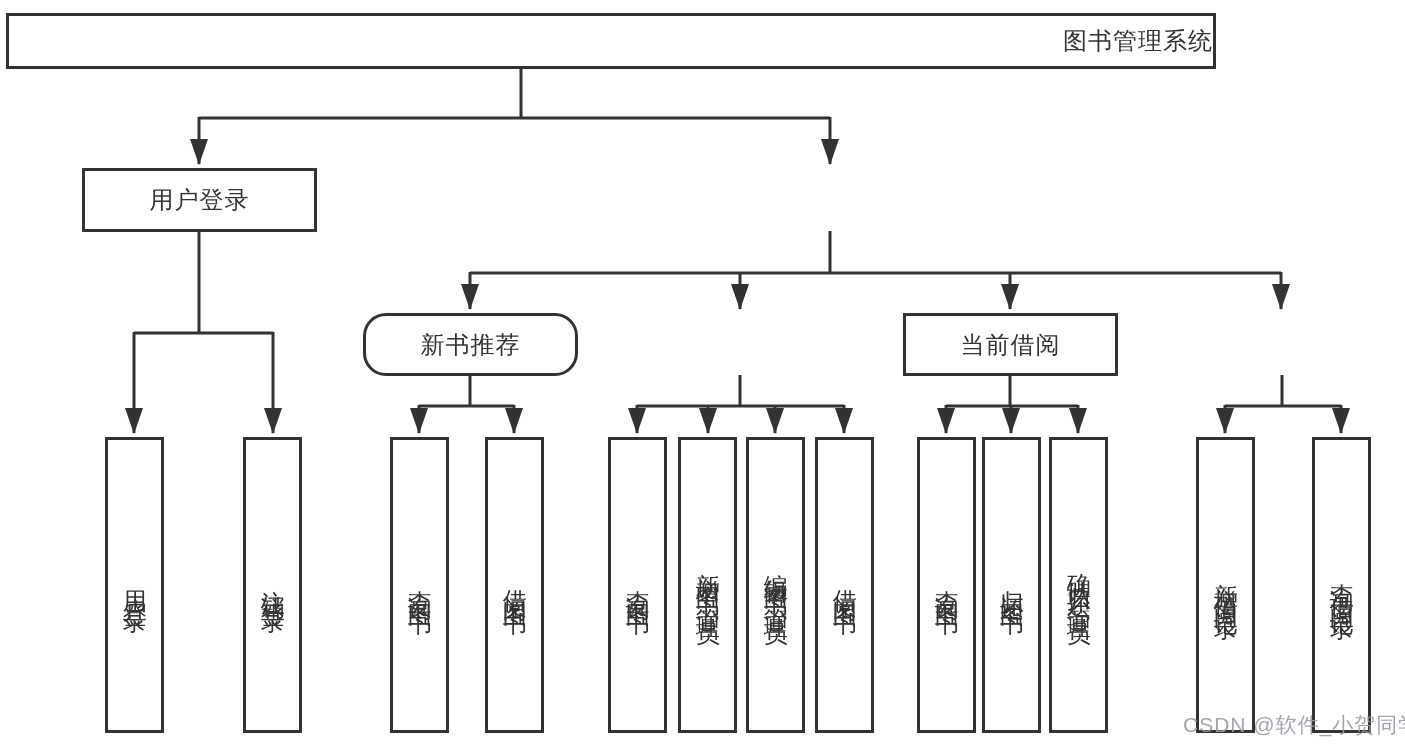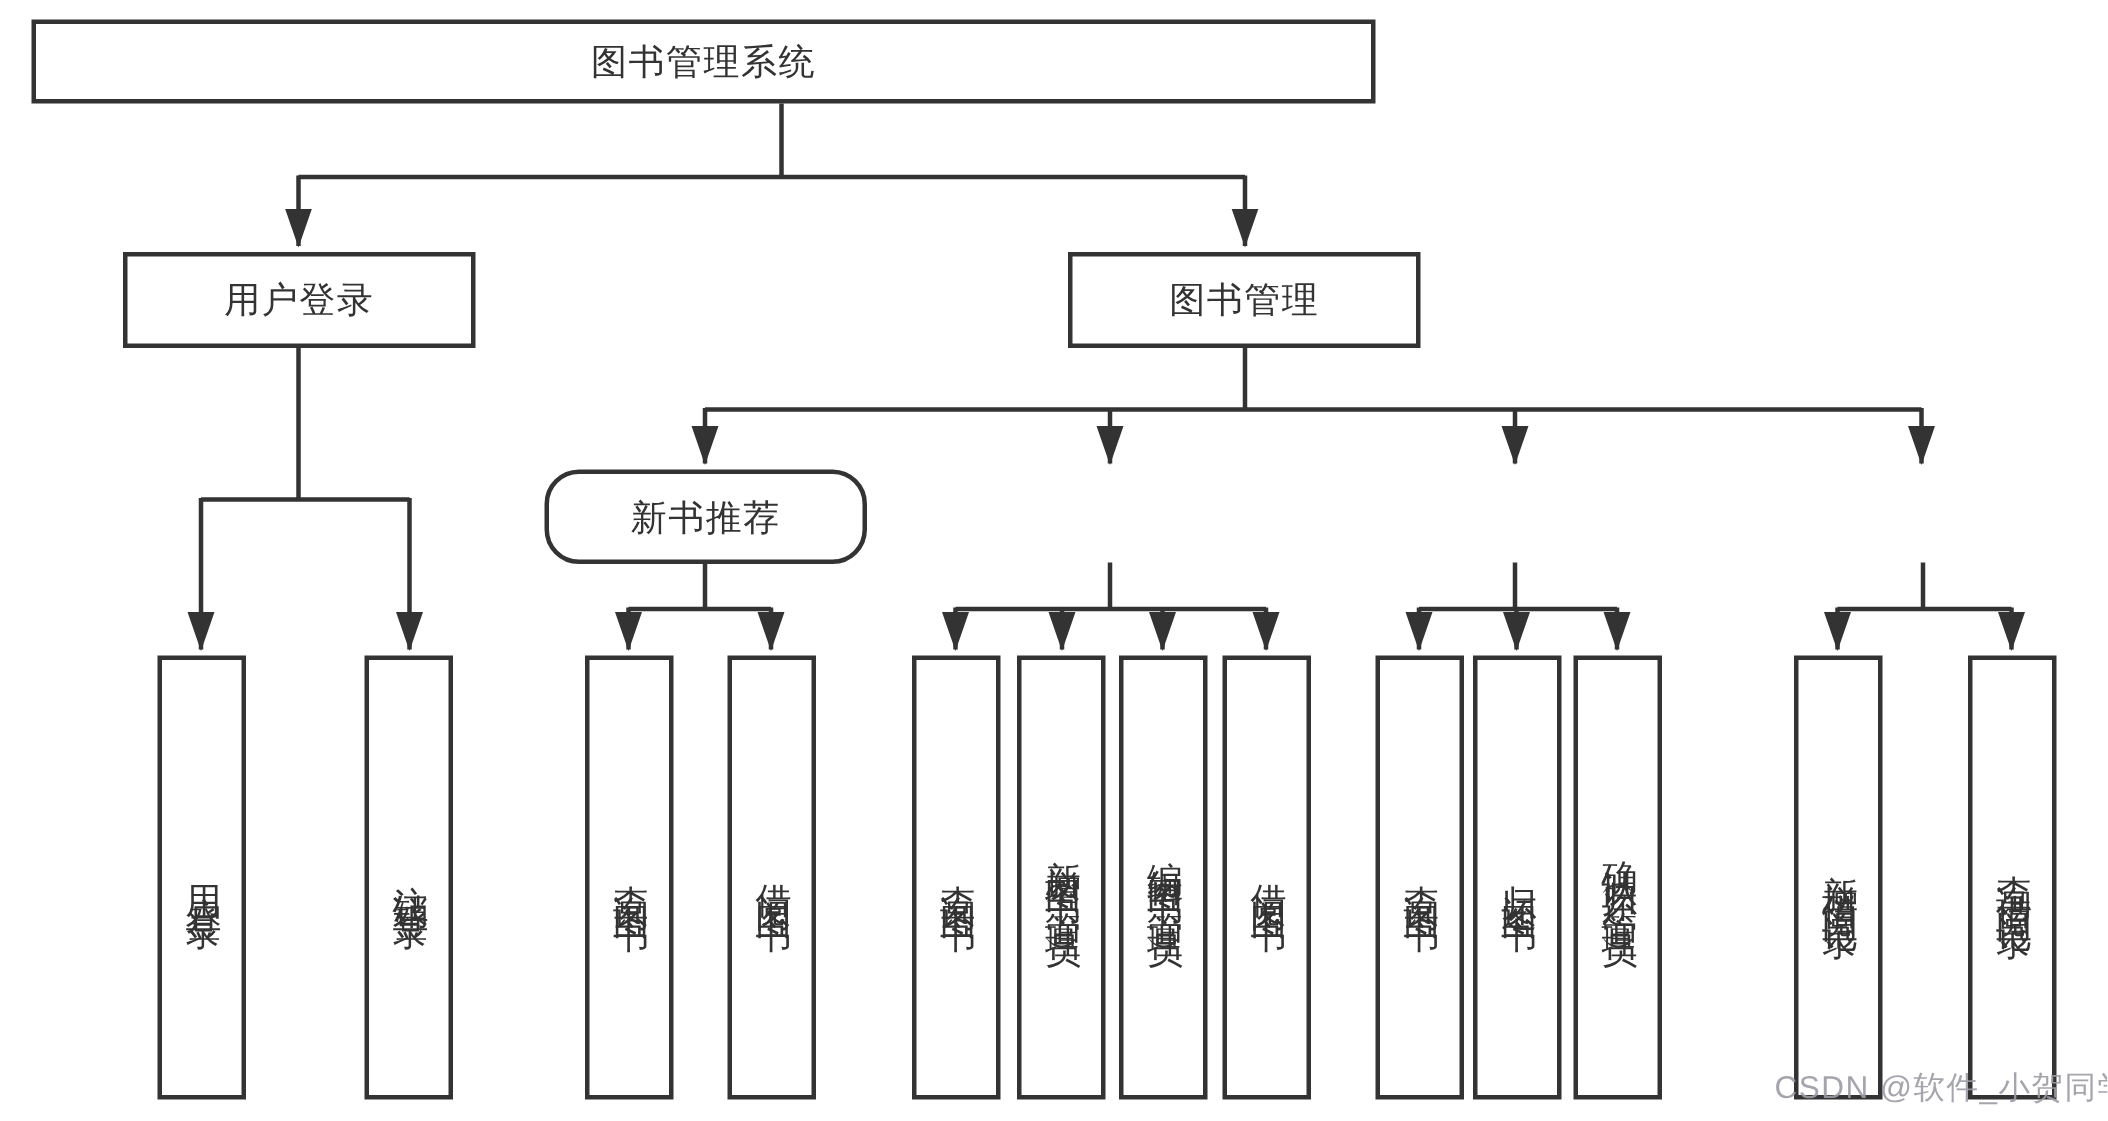--- a/index.html
+++ b/index.html
@@ -28,21 +28,21 @@
     white-space:nowrap;
   }
   .box .vlabel {
     writing-mode:vertical-rl;
     text-orientation:mixed;
     font-size:24px;
     letter-spacing:7px;
     line-height:1.1;
     white-space:nowrap;
   }
-  .root  { left:21px;  top:13px;  width:896px; height:56px; }
+  .root  { left:6px;  top:13px;  width:1210px; height:56px;justify-content:flex-end; }
   .l2a   { left:82px;  top:168px; width:235px;  height:64px; }
   .l2b   { left:712px; top:168px; width:235px;  height:64px; }
   .l3    { top:313px; width:215px; height:63px; }
   .l3a   { left:363px;border-radius:23px; }  .l3b { left:633px; }  .l3c { left:903px; }  .l3d { left:1173px; }
   .leaf  { top:437px; width:59px; height:296px; }
   .f01 { left:105px; }  .f02 { left:243px; }
   .f03 { left:390px; }  .f04 { left:485px; }
   .f05 { left:608px; }  .f06 { left:678px; }  .f07 { left:746px; }  .f08 { left:815px; }
   .f09 { left:917px; }  .f10 { left:982px; }  .f11 { left:1049px; }
   .f12 { left:1196px; } .f13 { left:1312px; }
@@ -111,26 +111,26 @@
     </g>
   </svg>
 
   <div class="box root">
     <span class="hlabel">图书管理系统</span>
   </div>
 
   <div class="box l2a">
     <span class="hlabel">用户登录</span>
   </div>
-  <div class="box l2b">
-    <span class="hlabel">图书管理</span>
-  </div>
 
   <div class="box l3 l3a">
     <span class="hlabel">新书推荐</span>
+  </div>
+  <div class="box l3 l3c">
+    <span class="hlabel">当前借阅</span>
   </div>
 
   <div class="box leaf f01">
     <span class="vlabel">用户登录</span>
   </div>
   <div class="box leaf f02">
     <span class="vlabel">注销登录</span>
   </div>
 
   <div class="box leaf f03">

